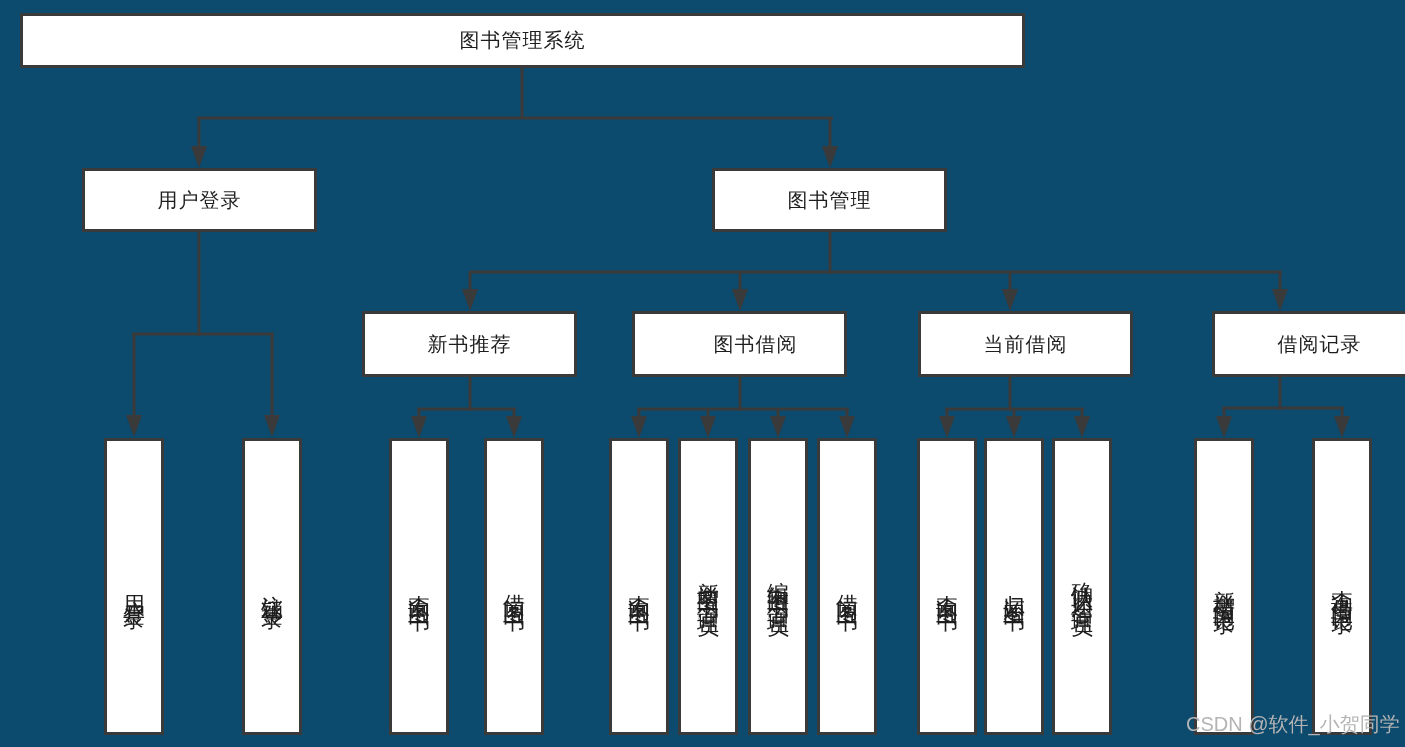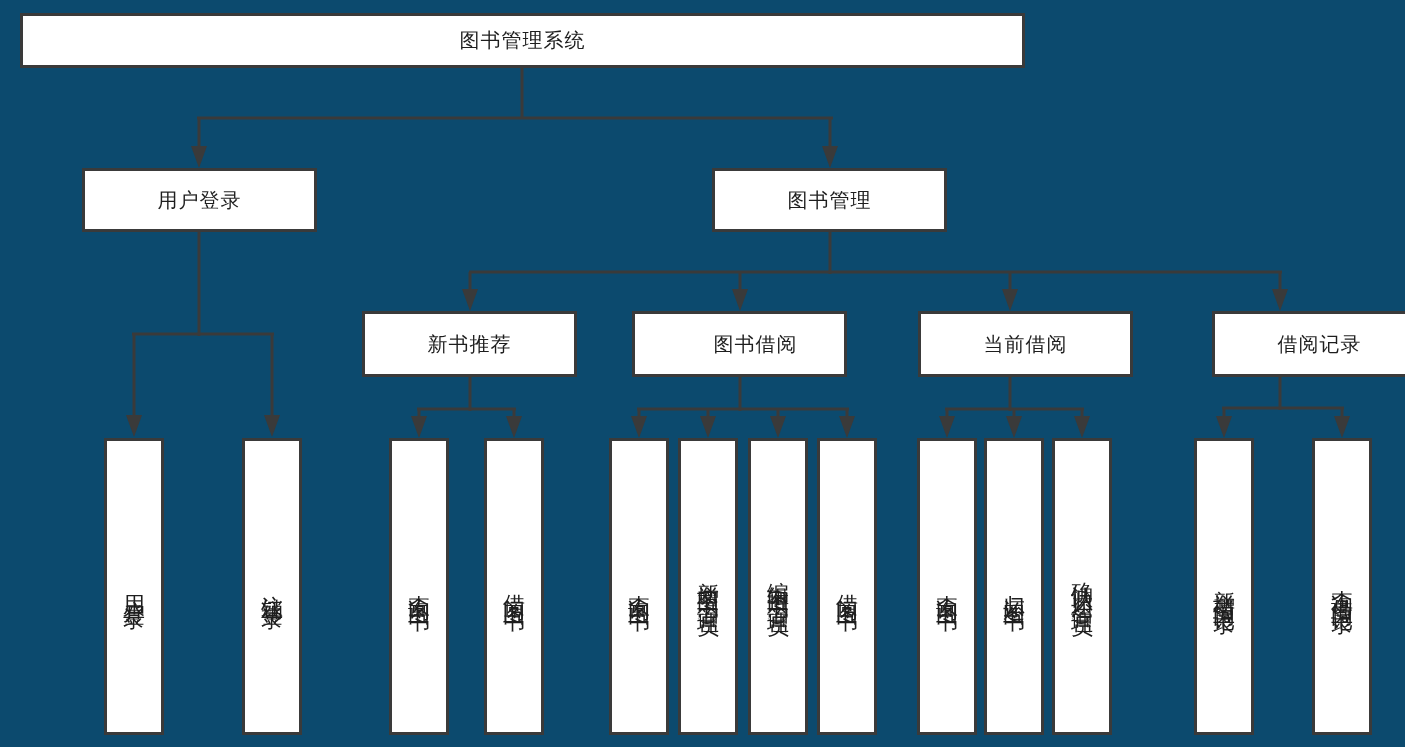--- a/index.html
+++ b/index.html
@@ -147,14 +147,15 @@
   <div class="box vbox" style="left:748px; top:438px; width:60px; height:297px;">编辑图书（管理员）</div>
   <div class="box vbox" style="left:817px; top:438px; width:60px; height:297px;">借阅图书</div>
 
   <div class="box vbox" style="left:917px; top:438px; width:60px; height:297px;">查询图书</div>
   <div class="box vbox" style="left:984px; top:438px; width:60px; height:297px;">归还图书</div>
   <div class="box vbox" style="left:1052px; top:438px; width:60px; height:297px;">确认归还（管理员）</div>
 
   <div class="box vbox" style="left:1194px; top:438px; width:60px; height:297px;">新增借阅记录</div>
   <div class="box vbox" style="left:1312px; top:438px; width:60px; height:297px;">查询借阅记录</div>
 
+  <div class="watermark">CSDN @软件_小贺同学</div>
 
 </div>
 
 </body></html>

